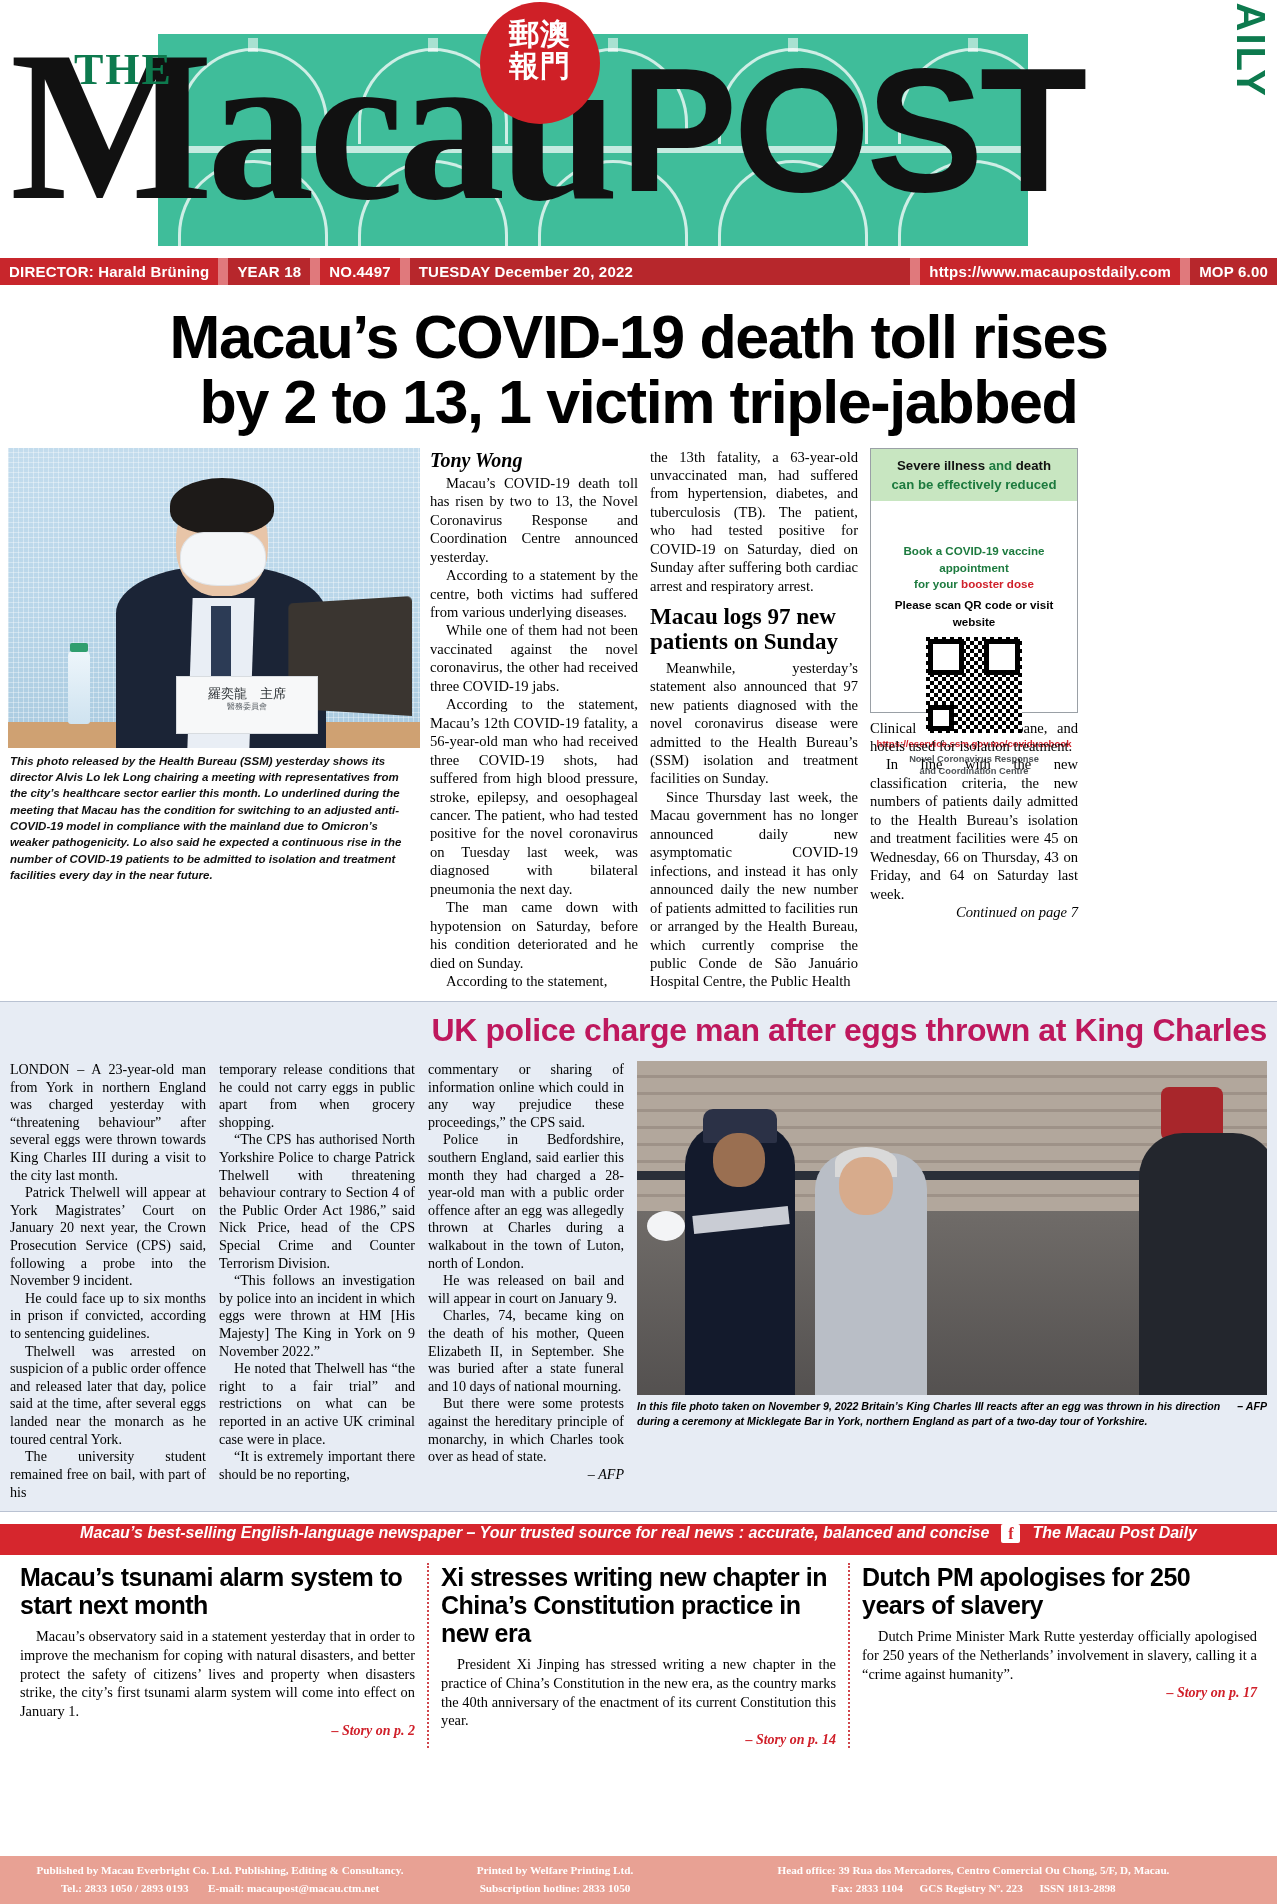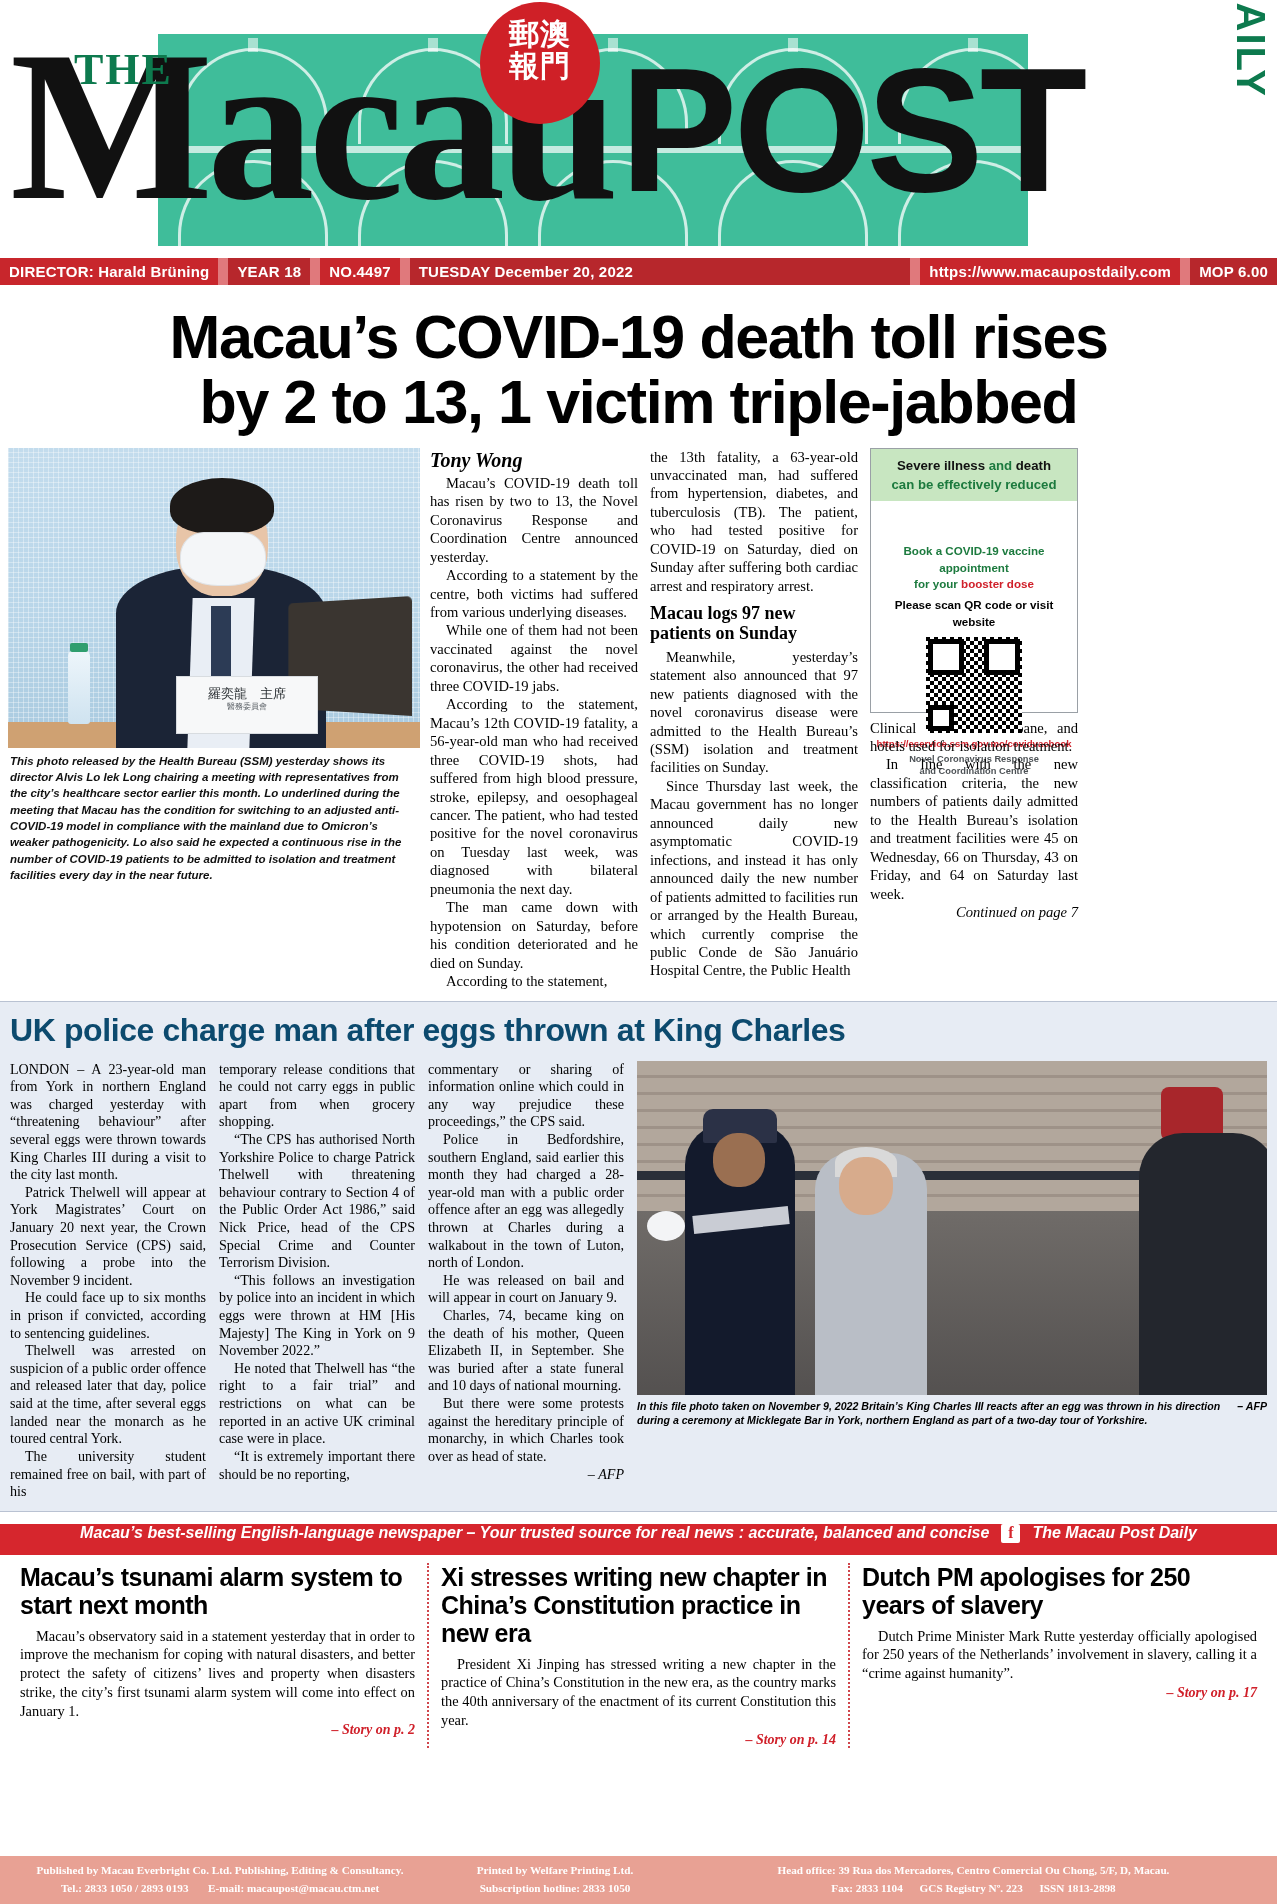--- a/index.html
+++ b/index.html
@@ -202,21 +202,21 @@
     color: #000;
   }
   .col p { margin: 0; text-indent: 16px; }
   .col p.noindent { text-indent: 0; }
   .byline {
     font-weight: 700; font-style: italic;
     font-size: 20px; margin-bottom: 1px;
   }
   .subhead {
     font-family: "Liberation Serif", serif;
-    font-weight: 700; font-size: 18px;
+    font-weight: 700; font-size: 23px;
     line-height: 1.1; margin: 9px 0 4px 0;
     text-indent: 0; text-align: left;
   }
   .contd {
     text-align: right; font-style: italic; margin-top: 3px;
   }
 
   
   .ad-box {
     width: 208px; flex: 0 0 208px;
@@ -272,26 +272,26 @@
 
   
   .sec2 {
     margin: 10px 0 0 0;
     background: #e7ecf4;
     border-top: 1px solid #b9c2d2;
     border-bottom: 1px solid #b9c2d2;
     padding: 10px 10px 10px 10px;
   }
   .sec2-head {
-    text-align: left;
+    text-align: right;
     font-family: "Liberation Sans", sans-serif;
     font-weight: 700; font-size: 32px;
     letter-spacing: -.4px;
     padding-bottom: 12px;
-    color:#0c4a6e;
+    color:#be185d;
   }
   .sec2-cols { display:flex; gap: 13px; }
   .s2col {
     width: 196px; flex: 0 0 196px;
     font-size: 14.1px; line-height: 1.25;
     text-align: justify;
   }
   .s2col p { margin:0; text-indent: 15px; }
   .s2col p.first { text-indent: 0; }
   .afp { text-align: right; font-style: italic; }

